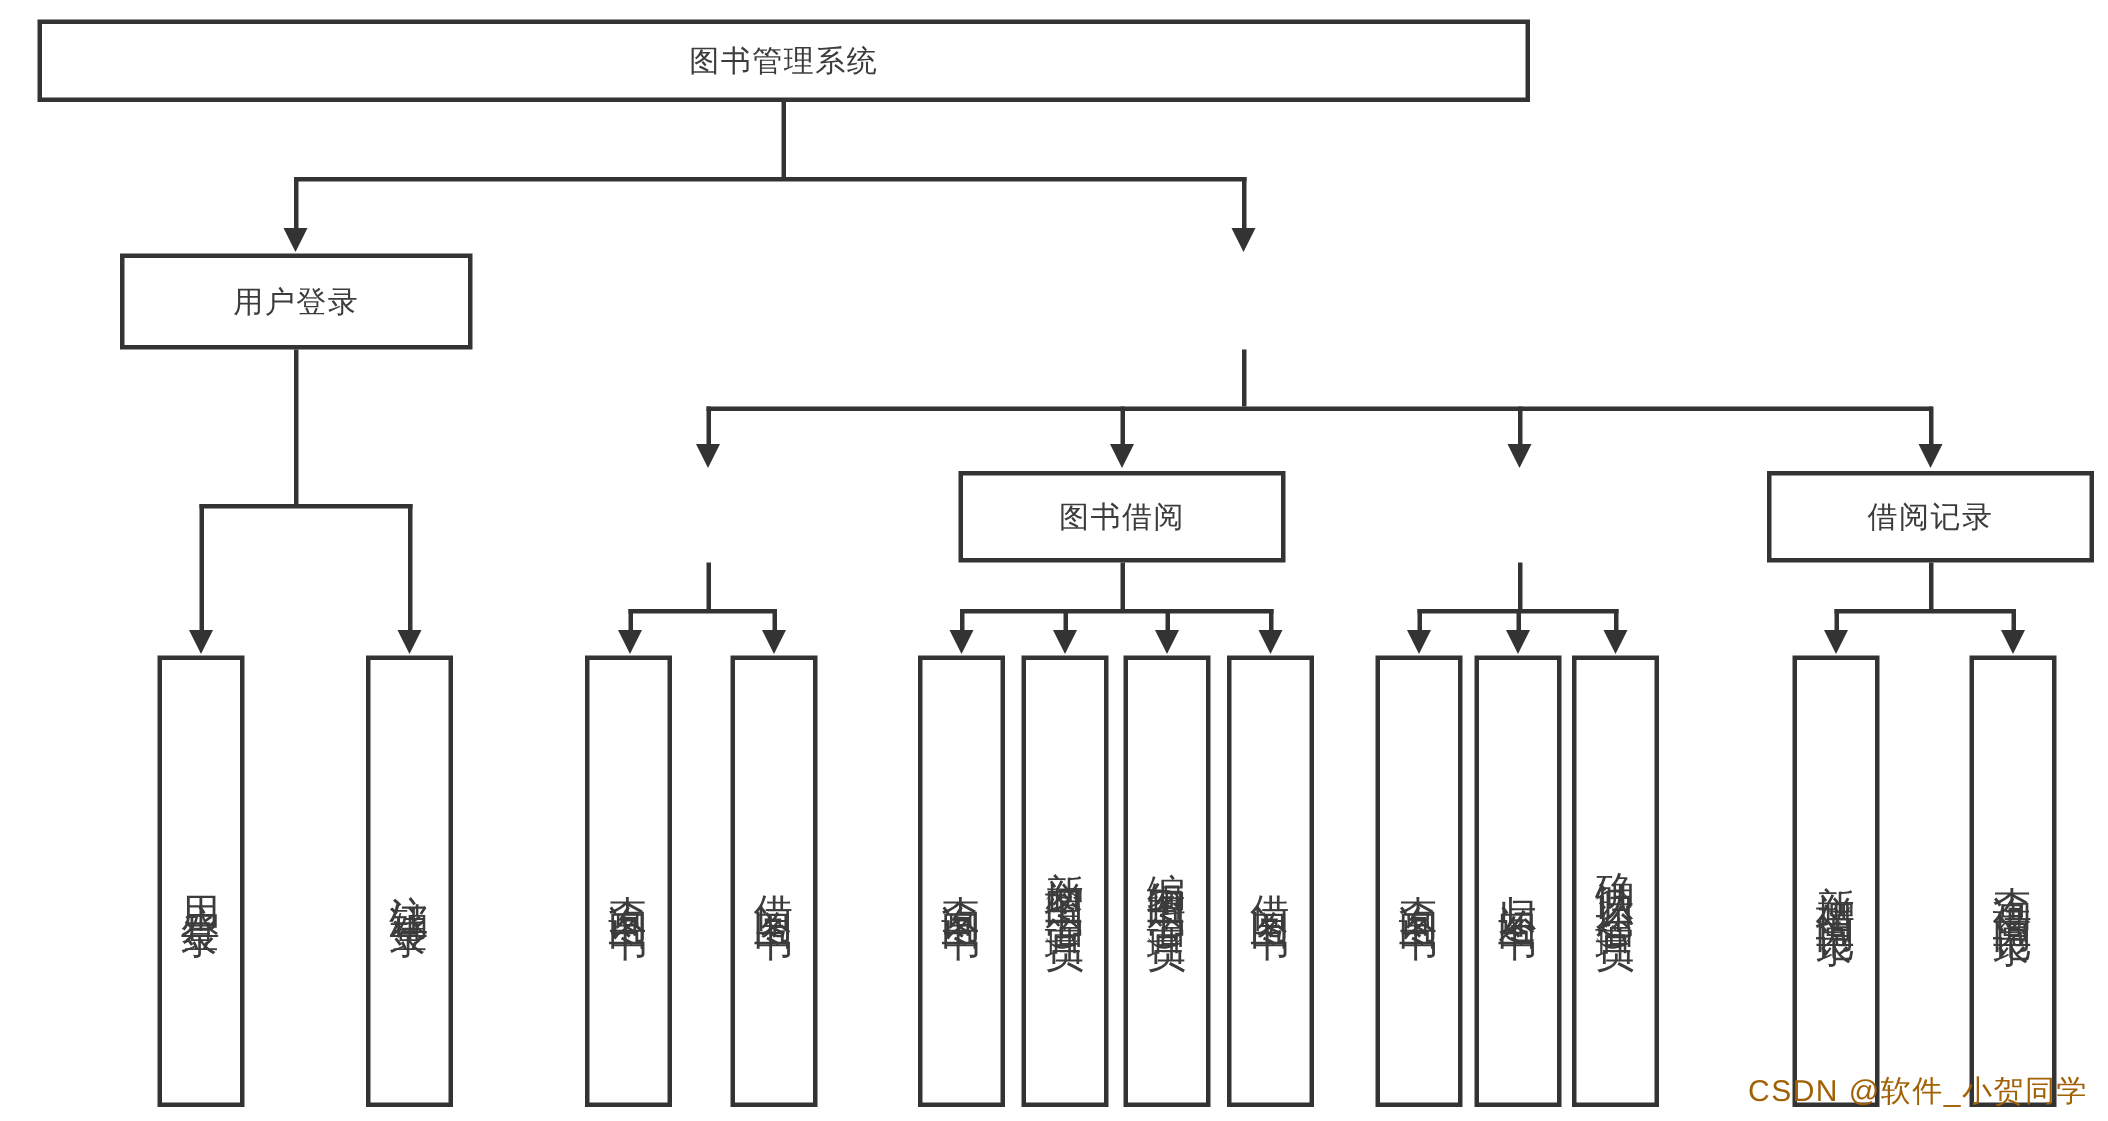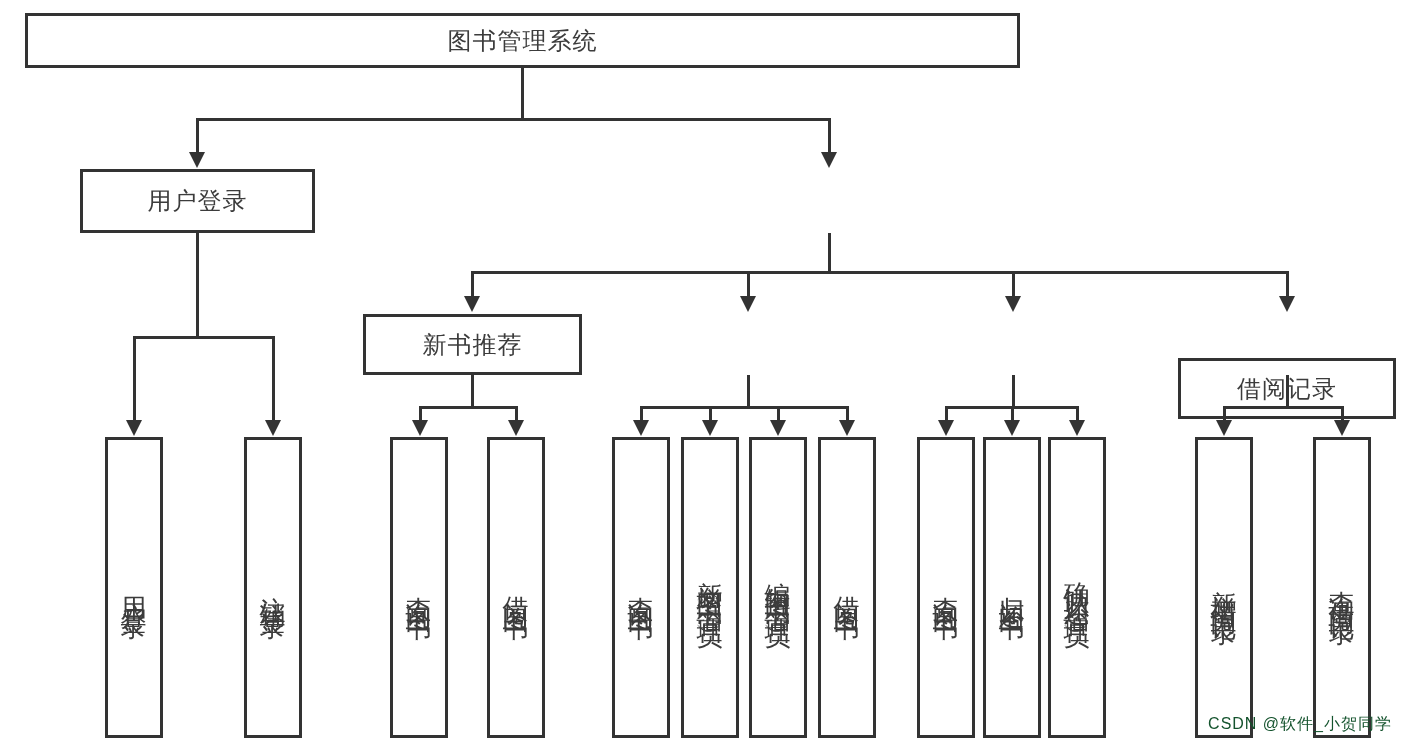--- a/index.html
+++ b/index.html
@@ -13,21 +13,21 @@
     overflow: hidden;
   }
   
   .hbox {
     position: absolute;
     border: 3px solid #333333;
     background: #ffffff;
     display: flex;
     align-items: center;
     justify-content: center;
-    font-size: 24px;
+    font-size: 20px;
     letter-spacing: 1px;
     color: #3c3c3c;
   }
   .vbox {
     position: absolute;
     border: 3px solid #333333;
     background: #ffffff;
     display: flex;
     align-items: center;
     justify-content: center;
@@ -48,22 +48,22 @@
     position: absolute;
     width: 0; height: 0;
     border-left: 8px solid transparent;
     border-right: 8px solid transparent;
     border-top: 16px solid #333333;
   }
   .watermark {
     position: absolute;
     top: 714px;
     right: 13px;
-    font-size: 16px;
-    color: #14532d;
+    font-size: 20px;
+    color: #a16207;
     letter-spacing: 1px;
     white-space: nowrap;
   }
 </style>
 </head>
 <body>
 
 <div class="canvas">
 
   <div class="hbox" style="left:25px; top:13px; width:995px; height:55px;">图书管理系统</div>
@@ -88,22 +88,22 @@
   <div class="hl" style="left:471px; top:271px; width:817px;"></div>
   <div class="vl" style="left:471px; top:271px; height:27px;"></div>
   <div class="arr" style="left:464px; top:296px;"></div>
   <div class="vl" style="left:747px; top:271px; height:27px;"></div>
   <div class="arr" style="left:740px; top:296px;"></div>
   <div class="vl" style="left:1012px; top:271px; height:27px;"></div>
   <div class="arr" style="left:1005px; top:296px;"></div>
   <div class="vl" style="left:1286px; top:271px; height:27px;"></div>
   <div class="arr" style="left:1279px; top:296px;"></div>
 
-  <div class="hbox" style="left:363px; top:314px; width:219px; height:61px;">新书推荐</div>
-  <div class="hbox" style="left:1178px; top:314px; width:218px; height:61px;margin-top:44px;">借阅记录</div>
+  <div class="hbox" style="left:639px; top:314px; width:218px; height:61px;">图书借阅</div>
+  <div class="hbox" style="left:1178px; top:314px; width:218px; height:61px;">借阅记录</div>
 
   <div class="vl" style="left:471px; top:375px; height:31px;"></div>
   <div class="hl" style="left:419px; top:406px; width:98px;"></div>
   <div class="vl" style="left:419px; top:406px; height:16px;"></div>
   <div class="arr" style="left:412px; top:420px;"></div>
   <div class="vl" style="left:515px; top:406px; height:16px;"></div>
   <div class="arr" style="left:508px; top:420px;"></div>
 
   <div class="vl" style="left:747px; top:375px; height:31px;"></div>
   <div class="hl" style="left:640px; top:406px; width:209px;"></div>

